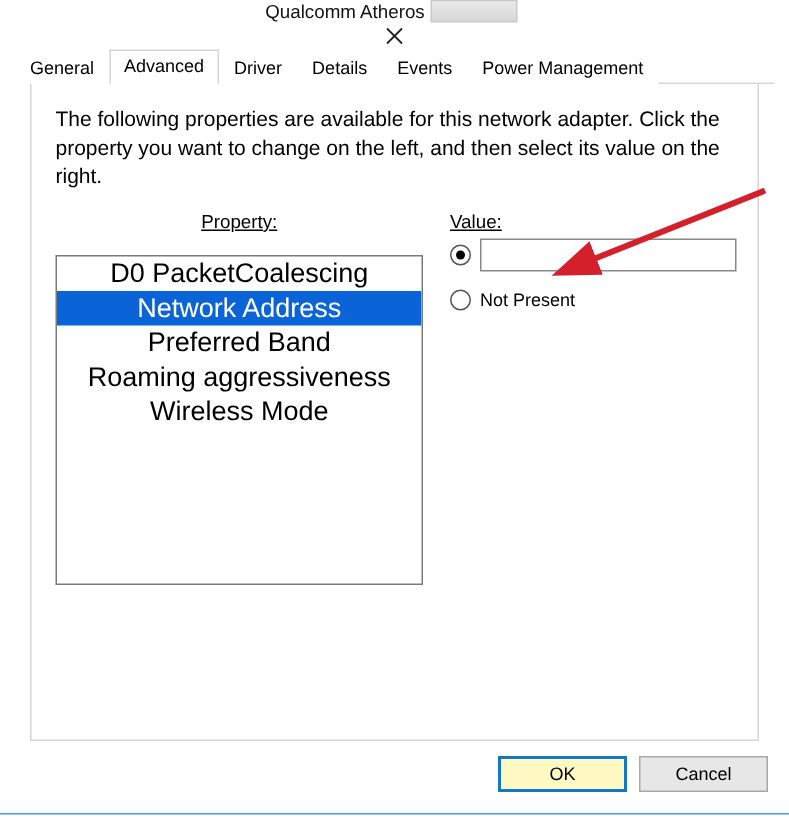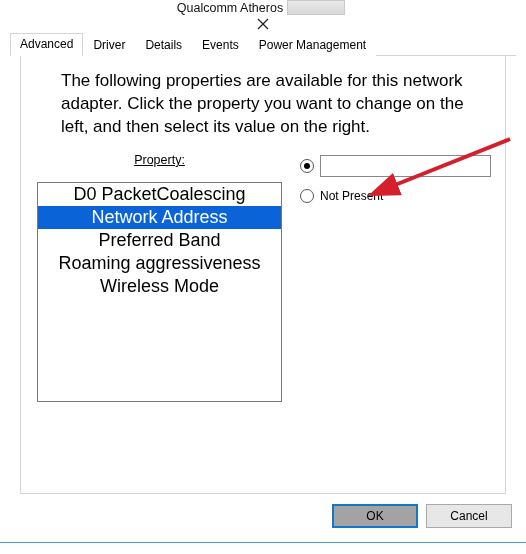--- a/index.html
+++ b/index.html
@@ -75,24 +75,23 @@
   }
   .tabbody {
     border: 1px solid #d5d5d5;
     border-top: none;
     margin: 0 10px;
     height: 438px;
     padding: 14px 16px 12px 16px;
     position: relative;
   }
   .intro {
-    font-size: 17px;
+    font-size: 14px;
     line-height: 1.35;
     margin-bottom: 14px;
-    margin-left: 24px;
   }
   .cols {
     display: flex;
     gap: 18px;
   }
   .col-left { flex: 0 0 245px; text-align: center; }
   .col-right { flex: 1; position: relative; }
   .lbl {
     font-size: 12.5px;
     margin-bottom: 4px;
@@ -158,21 +157,21 @@
     background: #e7e7e7;
     font-family: inherit;
     font-size: 12px;
     display: inline-flex;
     align-items: center;
     justify-content: center;
     cursor: default;
   }
   .btn.primary {
     border: 2px solid #1677c7;
-    background: #a3a3a3;
+    background: #fef9c3;
   }
   .bottom-rule {
     border-top: 1px solid #41a0df;
     margin-top: 2px;
   }
 </style>
 </head>
 <body>
 
 <div class="titlebar">
@@ -183,20 +182,21 @@
   <div class="close-btn">
     <svg viewBox="0 0 12 12">
       <line x1="1" y1="1" x2="11" y2="11" stroke="#222" stroke-width="1.2"></line>
       <line x1="11" y1="1" x2="1" y2="11" stroke="#222" stroke-width="1.2"></line>
     </svg>
   </div>
 </div>
 
 <div class="tabs-wrap">
   <div class="tabs">
+    <div class="tab"><span>General</span></div>
     <div class="tab active"><span>Advanced</span></div>
     <div class="tab"><span>Driver</span></div>
     <div class="tab"><span>Details</span></div>
     <div class="tab"><span>Events</span></div>
     <div class="tab"><span>Power Management</span></div>
   </div>
 
   <div class="tabbody">
     <div class="intro">The following properties are available for this network adapter. Click the property you want to change on the left, and then select its value on the right.</div>
 
@@ -206,20 +206,21 @@
         <div class="listbox">
           <div class="listitem"><span>D0 PacketCoalescing</span></div>
           <div class="listitem selected"><span>Network Address</span></div>
           <div class="listitem"><span>Preferred Band</span></div>
           <div class="listitem"><span>Roaming aggressiveness</span></div>
           <div class="listitem"><span>Wireless Mode</span></div>
         </div>
       </div>
 
       <div class="col-right">
+        <span class="lbl"><span class="accel">Value:</span></span>
 
         <div class="value-row">
           <span class="radio-outer checked"></span>
           <input class="value-input" type="text" value="" style="">
         </div>
 
         <div class="value-row">
           <span class="radio-outer"></span>
           <span>Not Present</span>
         </div>

